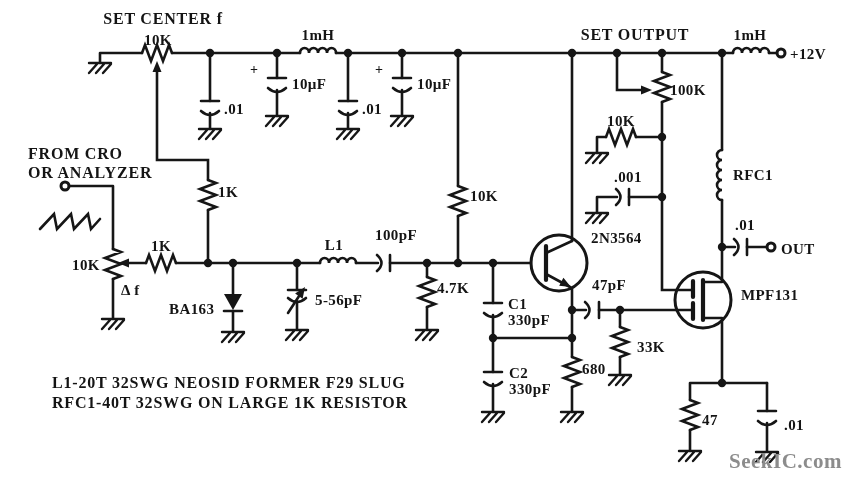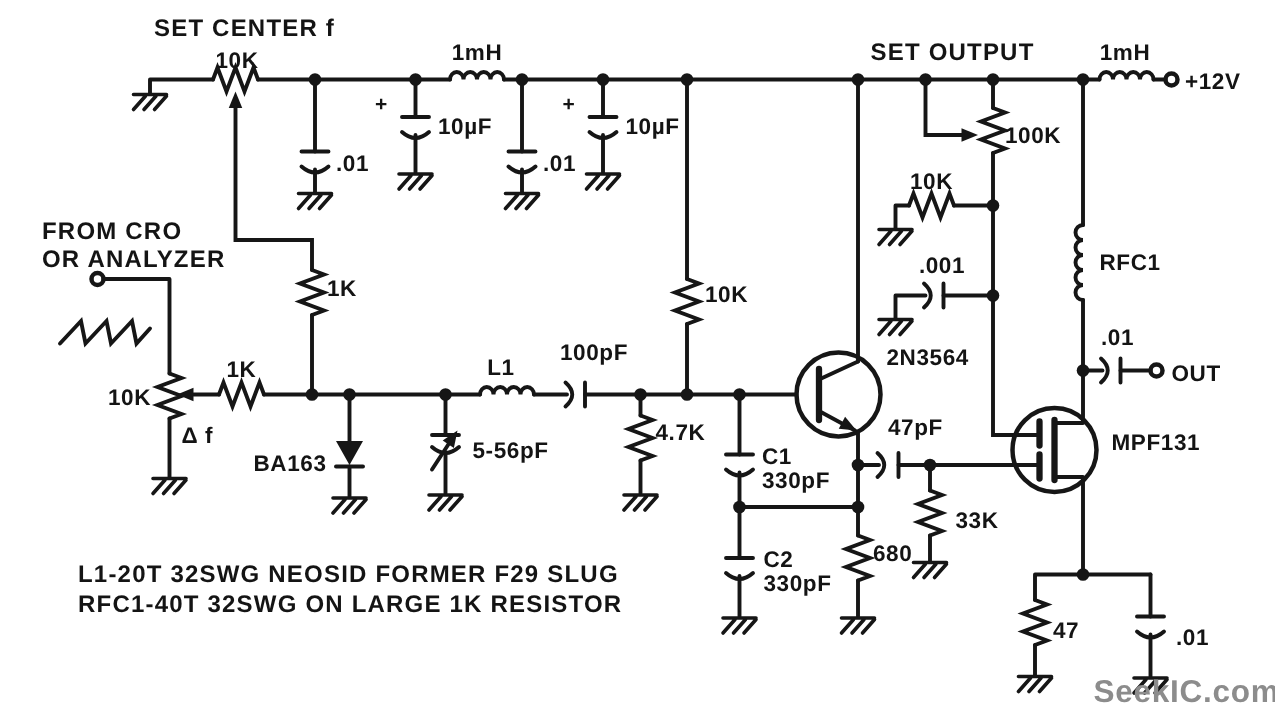--- a/index.html
+++ b/index.html
@@ -1,17 +1,17 @@
 <!DOCTYPE html>
 <html><head>
 <meta charset="utf-8">
 <style>
   html,body{margin:0;padding:0;background:#e8e8e8;}
   .stage{position:relative;width:850px;height:480px;background:#ffffff;overflow:hidden;
-         font-family:Liberation Sans, sans-serif;}
+         font-family:Liberation Serif, serif;}
   svg{position:absolute;left:0;top:0;}
   .wire{stroke:#161616;stroke-width:2.6;fill:none;stroke-linecap:round;}
   .comp{stroke:#161616;stroke-width:2.6;fill:none;stroke-linecap:round;}
   .thick{stroke:#161616;stroke-width:4.2;fill:none;stroke-linecap:round;}
   .outline{stroke:#161616;stroke-width:3;fill:none;}
   .solid{fill:#161616;stroke:none;}
   .dot{fill:#161616;}
   text{fill:#141414;font-weight:bold;font-size:15px;letter-spacing:0.4px;}
   .t16{font-size:16px;letter-spacing:0.8px;}
   .t14{font-size:14px;}

